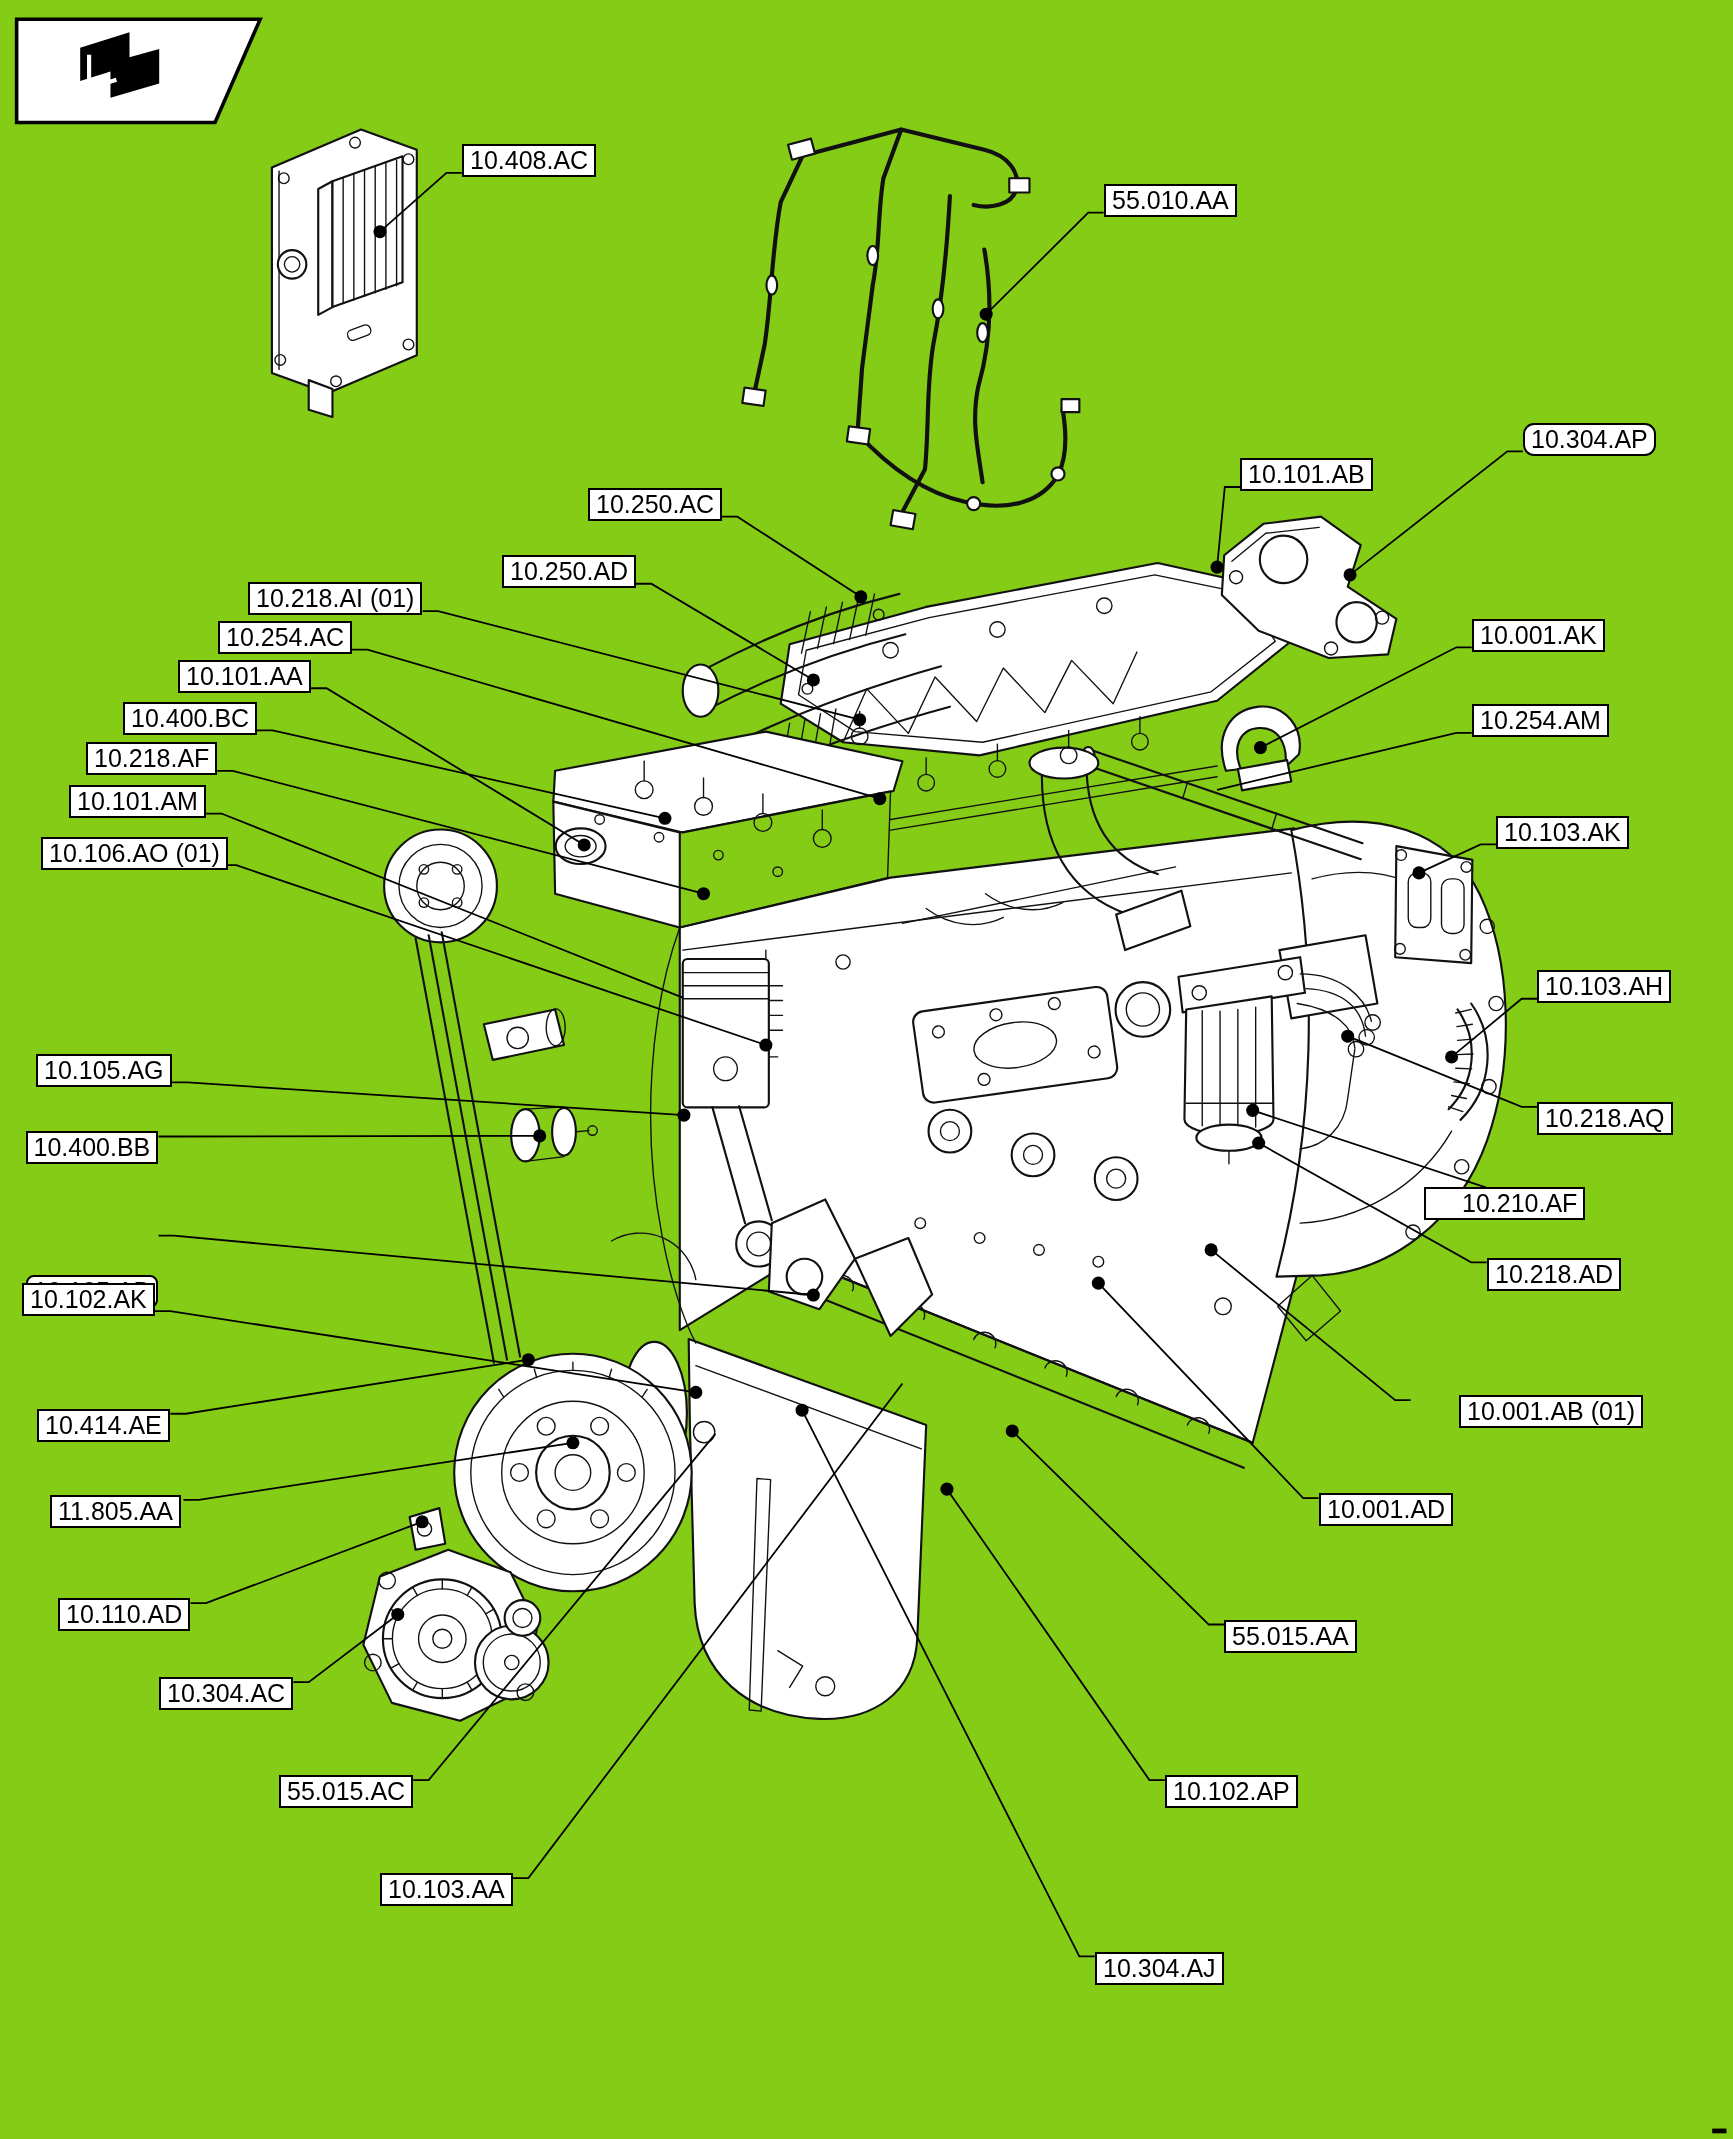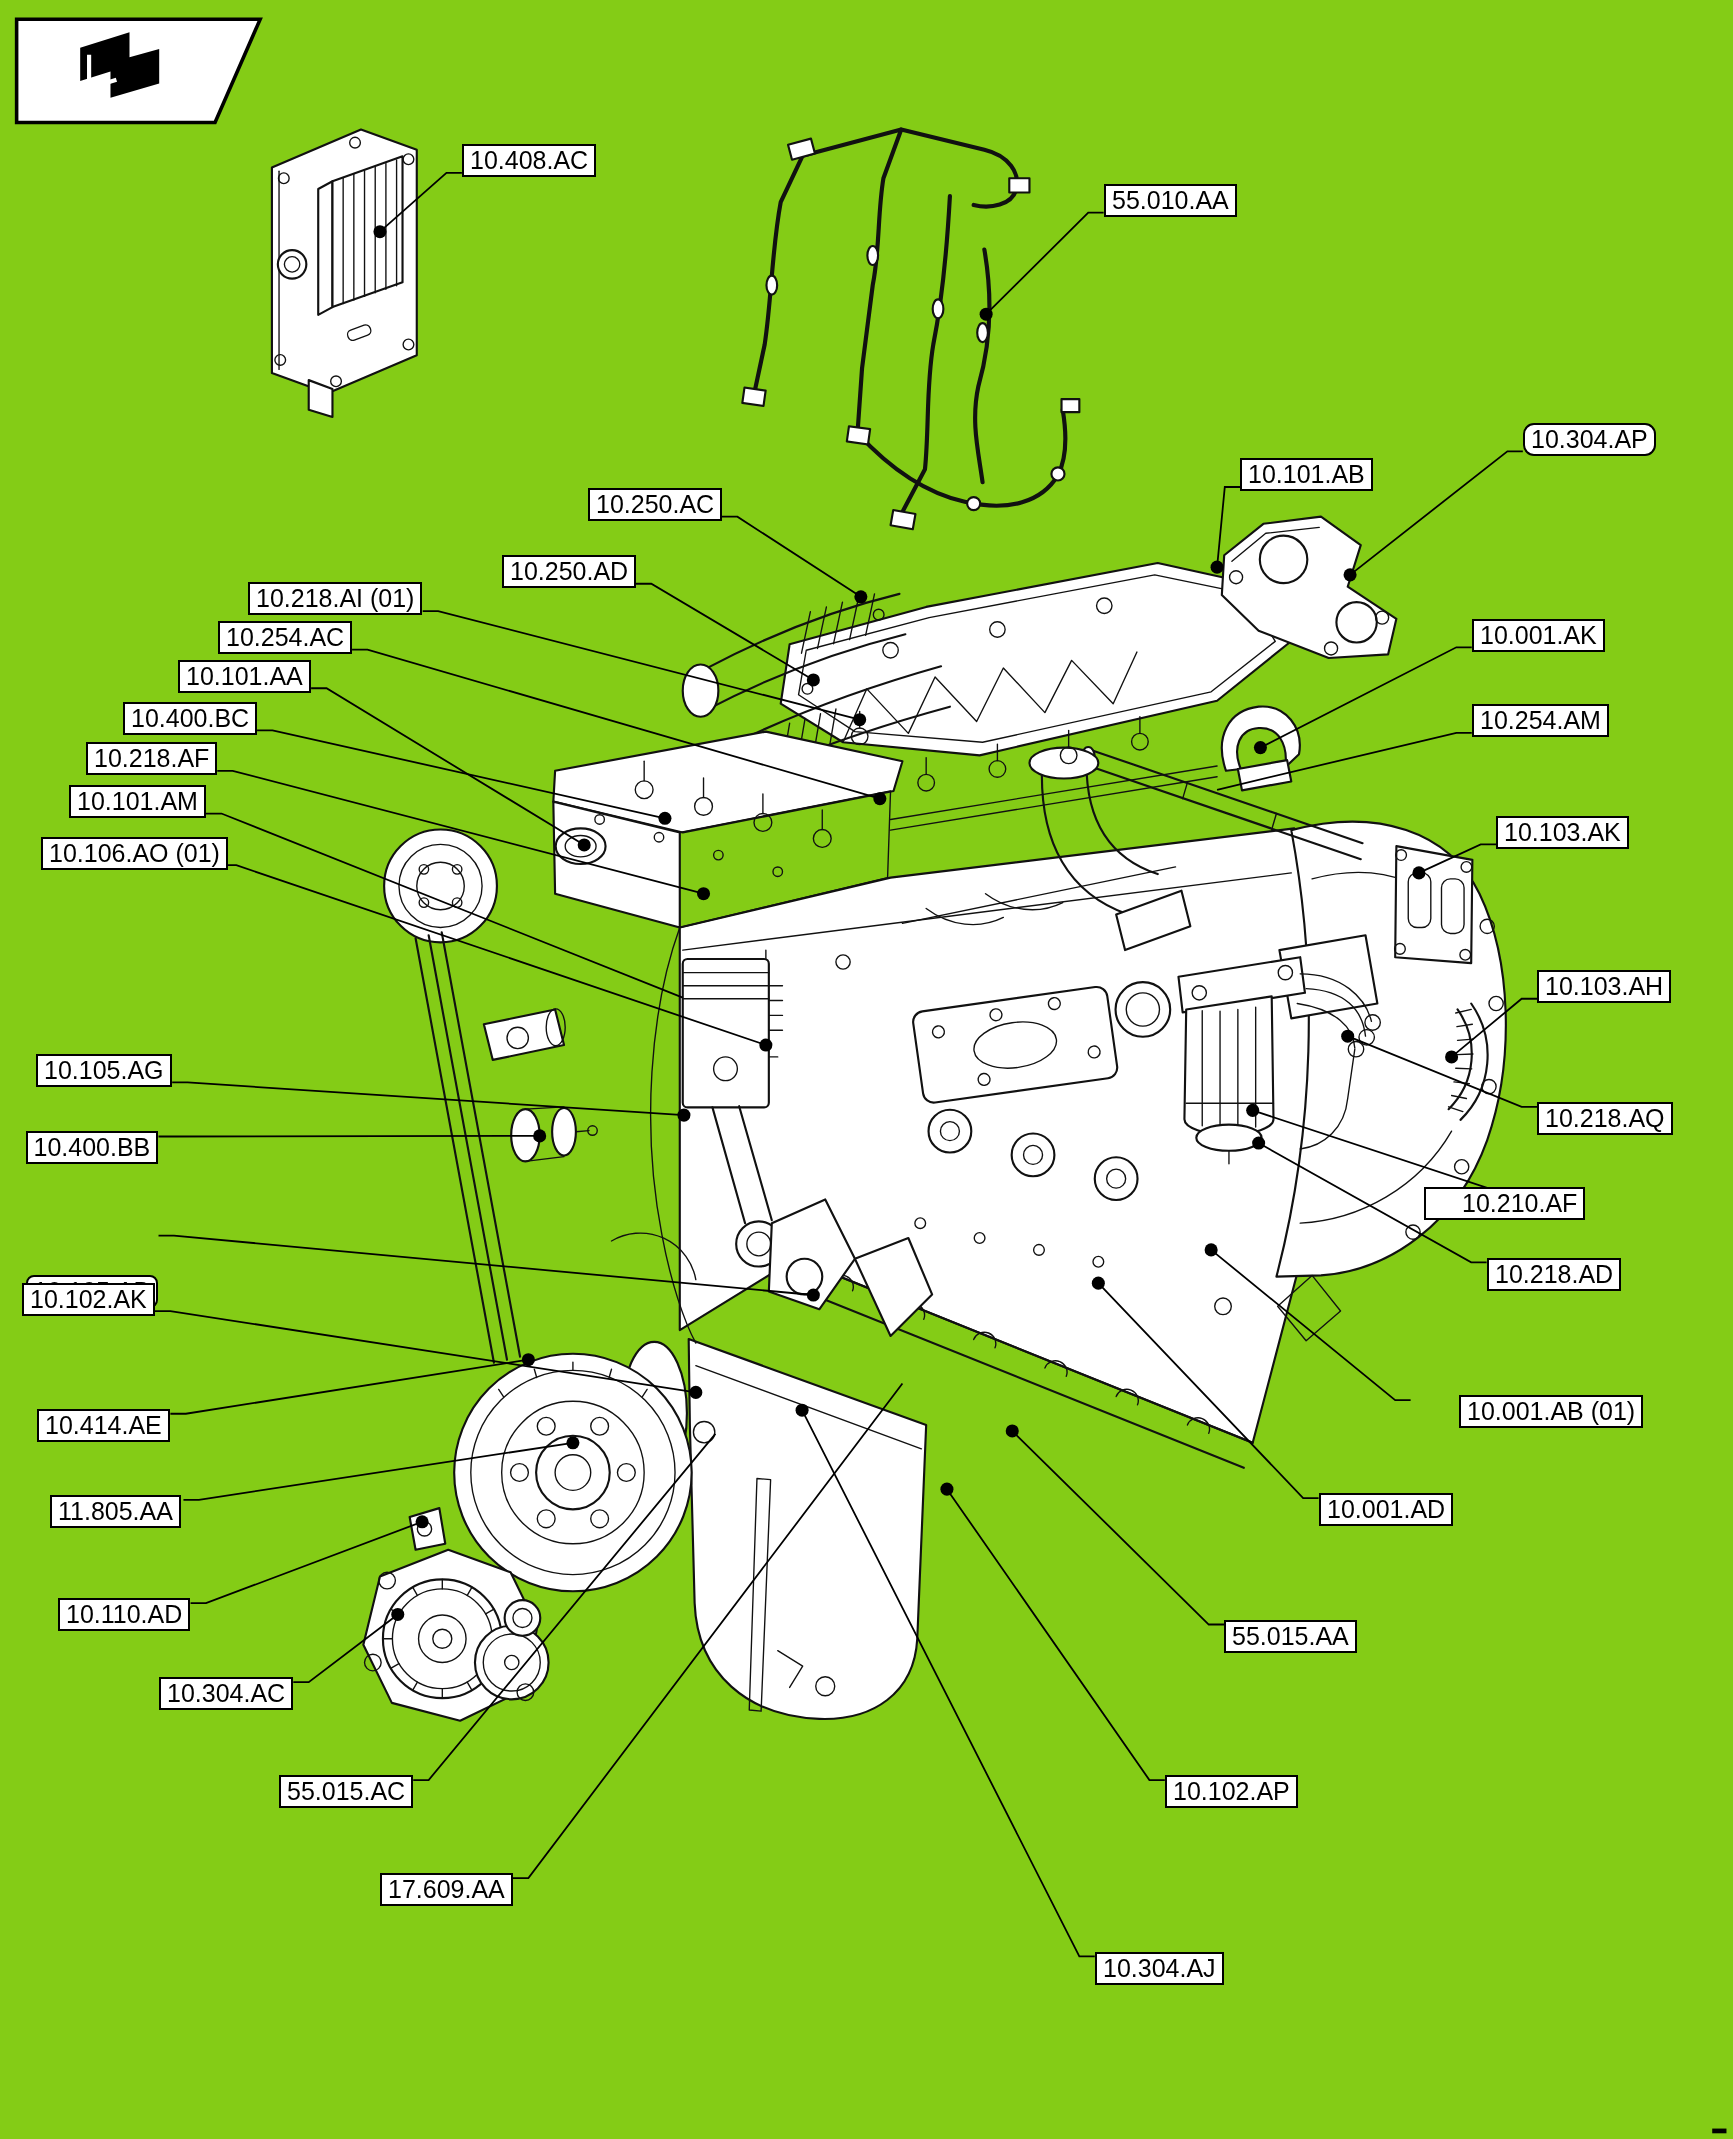--- a/index.html
+++ b/index.html
@@ -417,21 +417,21 @@
       <div class="callout" style="left: 18px; top: 837px; margin-left: 23px;">10.106.AO (01)</div>
       <div class="callout" style="left: 36px; top: 1054px;">10.105.AG</div>
       <div class="callout" style="left: 25.5px; top: 1131px;">10.400.BB</div>
       <div class="callout" style="left: 25.5px; top: 1275px; border-radius: 8px;">10.105.AB</div>
       <div class="callout" style="left: 22px; top: 1283px;">10.102.AK</div>
       <div class="callout" style="left: 37px; top: 1409px;">10.414.AE</div>
       <div class="callout" style="left: 50px; top: 1495px;">11.805.AA</div>
       <div class="callout" style="left: 58px; top: 1598px;">10.110.AD</div>
       <div class="callout" style="left: 159px; top: 1677px;">10.304.AC</div>
       <div class="callout" style="left: 279px; top: 1775px;">55.015.AC</div>
-      <div class="callout" style="left: 380px; top: 1873px;">17.609.AA</div>
+      <div class="callout" style="left: 380px; top: 1873px;">10.103.AA</div>
       <div class="callout" style="left: 1240px; top: 458px;">10.101.AB</div>
       <div class="callout" style="left: 1523px; top: 423px; border-radius: 11px;">10.304.AP</div>
       <div class="callout" style="left: 1472px; top: 619px;">10.001.AK</div>
       <div class="callout" style="left: 1472px; top: 704px;">10.254.AM</div>
       <div class="callout" style="left: 1496px; top: 816px;">10.103.AK</div>
       <div class="callout" style="left: 1537px; top: 970px;">10.103.AH</div>
       <div class="callout" style="left: 1537px; top: 1102px;">10.218.AQ</div>
       <div class="callout" style="left: 1424px; top: 1187px; padding-left: 36px;">10.210.AF</div>
       <div class="callout" style="left: 1487px; top: 1258px;">10.218.AD</div>
       <div class="callout" style="left: 1411px; top: 1395px; margin-left: 48px;">10.001.AB (01)</div>

